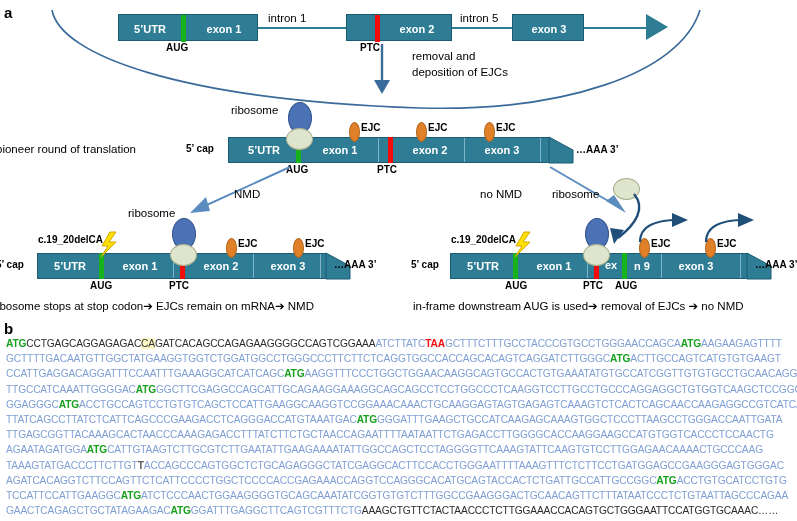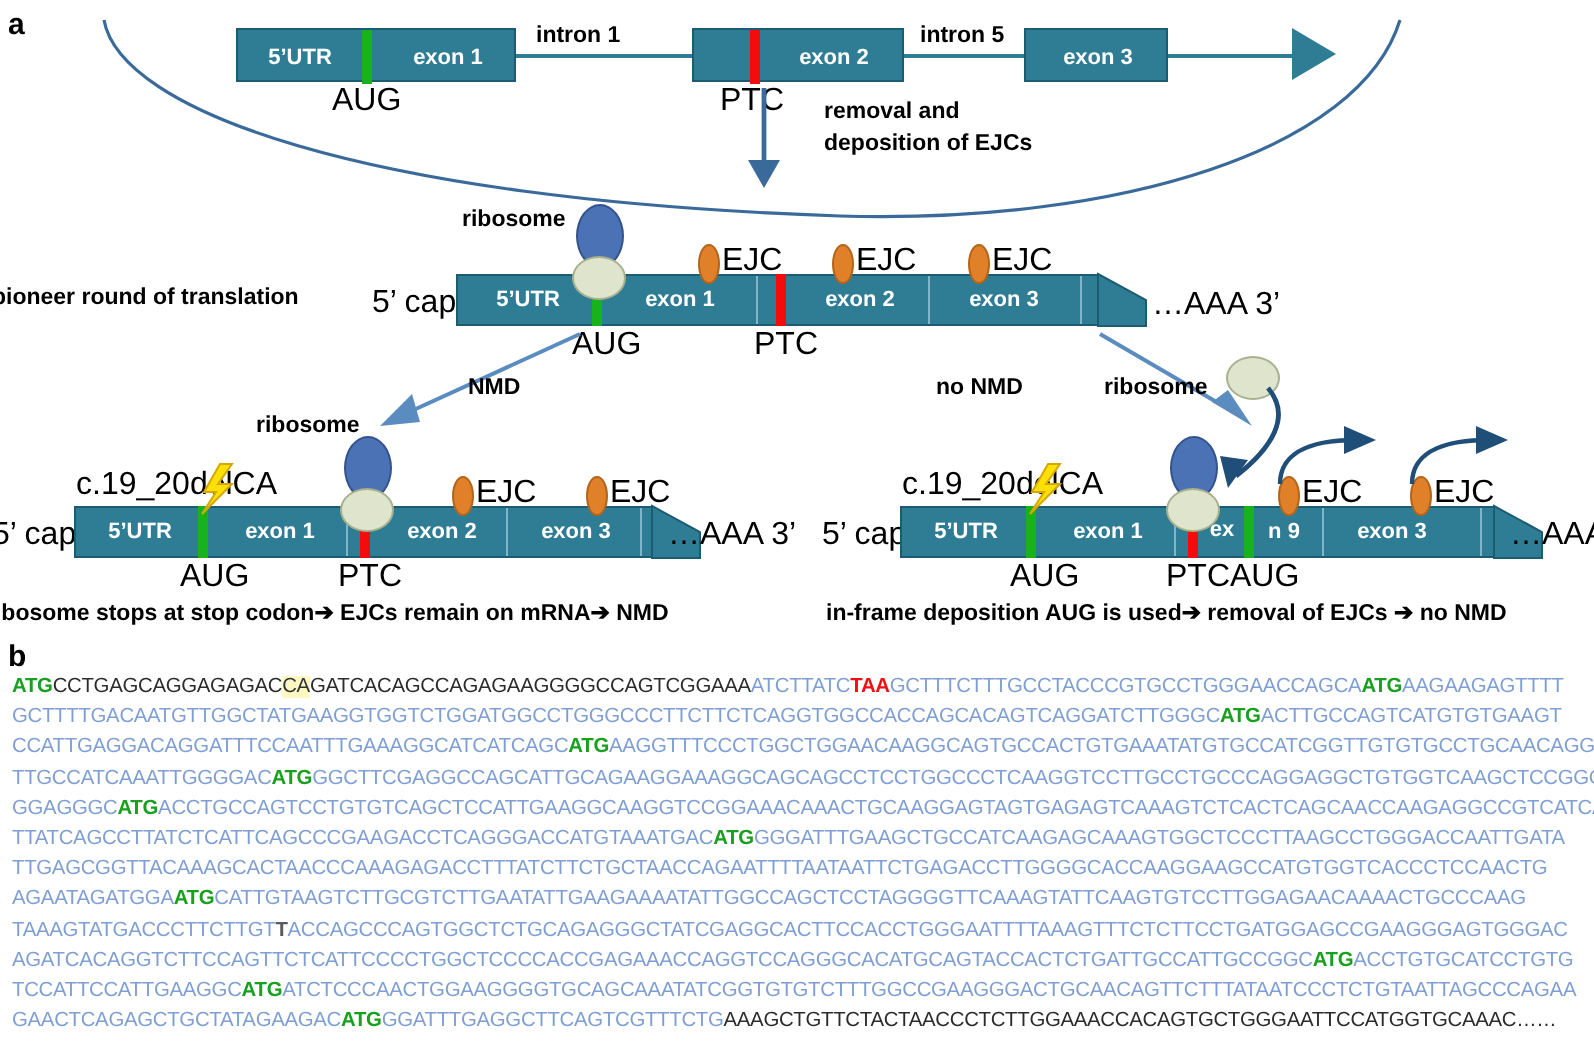--- a/index.html
+++ b/index.html
@@ -6,24 +6,24 @@
   body{
     width:797px;height:521px;position:relative;background:#ffffff;
     font-family:"Liberation Sans", sans-serif;overflow:hidden;
   }
   
   .abs{position:absolute;}
   .panel-letter{
     font-weight:bold;font-size:15px;color:#000;
   }
   .lbl{
-    font-weight:bold;font-size:11.5px;color:#000;white-space:nowrap;
+    font-weight:normal;font-size:11.5px;color:#000;white-space:nowrap;
   }
   .lbl-sm{
-    font-weight:normal;font-size:16px;color:#000;white-space:nowrap;
+    font-weight:bold;font-size:10px;color:#000;white-space:nowrap;
   }
   
   .exon{
     position:absolute;background:#2e7d95;border:1px solid #1b5c73;
     color:#ffffff;font-weight:bold;font-size:11px;
     display:flex;align-items:center;justify-content:center;
     box-sizing:border-box;
   }
   .rna-bar{
     position:absolute;background:#2e7d95;border:1px solid #1b5c73;
@@ -151,21 +151,21 @@
 <svg class="abs" style="left:180px;top:165px;width:120px;height:52px;">
   <line x1="110" y1="2" x2="18" y2="44" stroke="#5b8cbf" stroke-width="2"></line>
   <polygon points="26,32 10,48 30,46" fill="#5b8cbf"></polygon>
 </svg>
 <div class="lbl abs" style="left:234px;top:188px;">NMD</div>
 
 <svg class="abs" style="left:540px;top:165px;width:110px;height:52px;">
   <line x1="10" y1="2" x2="82" y2="44" stroke="#5b8cbf" stroke-width="2"></line>
   <polygon points="66,36 86,48 74,30" fill="#5b8cbf"></polygon>
 </svg>
-<div class="lbl abs" style="left:468px;top:188px;">no NMD</div>
+<div class="lbl abs" style="left:480px;top:188px;">no NMD</div>
 
 <div class="lbl abs" style="left:128px;top:207px;">ribosome</div>
 <div class="lbl-sm abs" style="left:38px;top:234px;">c.19_20delCA</div>
 <div class="lbl-sm abs" style="left:-4px;top:259px;">5’ cap</div>
 
 <div class="rna-bar" style="left:37px;top:253px;width:290px;height:26px;"></div>
 <svg class="abs" style="left:326px;top:253px;width:26px;height:26px;">
   <polygon points="0,0 24,13 24,26 0,26" fill="#2e7d95" stroke="#1b5c73" stroke-width="1"></polygon>
 </svg>
 <div class="seg-label" style="left:37px;top:253px;width:66px;height:26px;">5’UTR</div>
@@ -242,17 +242,17 @@
 
 <svg class="abs" style="left:634px;top:212px;width:60px;height:34px;">
   <path d="M 6 30 C 6 12 26 8 44 8" fill="none" stroke="#1f4e79" stroke-width="2.2"></path>
   <polygon points="38,1 54,8 38,15" fill="#1f4e79"></polygon>
 </svg>
 <svg class="abs" style="left:700px;top:212px;width:60px;height:34px;">
   <path d="M 6 30 C 6 12 26 8 44 8" fill="none" stroke="#1f4e79" stroke-width="2.2"></path>
   <polygon points="38,1 54,8 38,15" fill="#1f4e79"></polygon>
 </svg>
 
-<div class="lbl abs" style="left:413px;top:299px;">in-frame deposition AUG is used➔ removal of EJCs ➔ no NMD</div>
+<div class="lbl abs" style="left:413px;top:299px;">in-frame downstream AUG is used➔ removal of EJCs ➔ no NMD</div>
 
 <div class="abs panel-letter" style="left:4px;top:320px;">b</div>
 
 <div id="seq-block"><span class="ln"><span class="atg">ATG</span><span class="blk">CCTGAGCAGGAGAGAC</span><span class="hl">CA</span><span class="blk">GATCACAGCCAGAGAAGGGGCCAGTCGGAAA</span><span>ATCTTATC</span><span class="stop">TAA</span><span>GCTTTCTTTGCCTACCCGTGCCTGGGAACCAGCA</span><span class="atg">ATG</span><span>AAGAAGAGTTTT</span></span><span class="ln"><span>GCTTTTGACAATGTTGGCTATGAAGGTGGTCTGGATGGCCTGGGCCCTTCTTCTCAGGTGGCCACCAGCACAGTCAGGATCTTGGGC</span><span class="atg">ATG</span><span>ACTTGCCAGTCATGTGTGAAGT</span></span><span class="ln"><span>CCATTGAGGACAGGATTTCCAATTTGAAAGGCATCATCAGC</span><span class="atg">ATG</span><span>AAGGTTTCCCTGGCTGGAACAAGGCAGTGCCACTGTGAAATATGTGCCATCGGTTGTGTGCCTGCAACAGGT</span></span><span class="ln"><span>TTGCCATCAAATTGGGGAC</span><span class="atg">ATG</span><span>GGCTTCGAGGCCAGCATTGCAGAAGGAAAGGCAGCAGCCTCCTGGCCCTCAAGGTCCTTGCCTGCCCAGGAGGCTGTGGTCAAGCTCCGGGT</span></span><span class="ln"><span>GGAGGGC</span><span class="atg">ATG</span><span>ACCTGCCAGTCCTGTGTCAGCTCCATTGAAGGCAAGGTCCGGAAACAAACTGCAAGGAGTAGTGAGAGTCAAAGTCTCACTCAGCAACCAAGAGGCCGTCATCAC</span></span><span class="ln"><span>TTATCAGCCTTATCTCATTCAGCCCGAAGACCTCAGGGACCATGTAAATGAC</span><span class="atg">ATG</span><span>GGGATTTGAAGCTGCCATCAAGAGCAAAGTGGCTCCCTTAAGCCTGGGACCAATTGATA</span></span><span class="ln"><span>TTGAGCGGTTACAAAGCACTAACCCAAAGAGACCTTTATCTTCTGCTAACCAGAATTTTAATAATTCTGAGACCTTGGGGCACCAAGGAAGCCATGTGGTCACCCTCCAACTG</span></span><span class="ln"><span>AGAATAGATGGA</span><span class="atg">ATG</span><span>CATTGTAAGTCTTGCGTCTTGAATATTGAAGAAAATATTGGCCAGCTCCTAGGGGTTCAAAGTATTCAAGTGTCCTTGGAGAACAAAACTGCCCAAG</span></span><span class="ln"><span>TAAAGTATGACCCTTCTTGT</span><span class="gry">T</span><span>ACCAGCCCAGTGGCTCTGCAGAGGGCTATCGAGGCACTTCCACCTGGGAATTTTAAAGTTTCTCTTCCTGATGGAGCCGAAGGGAGTGGGAC</span></span><span class="ln"><span>AGATCACAGGTCTTCCAGTTCTCATTCCCCTGGCTCCCCACCGAGAAACCAGGTCCAGGGCACATGCAGTACCACTCTGATTGCCATTGCCGGC</span><span class="atg">ATG</span><span>ACCTGTGCATCCTGTG</span></span><span class="ln"><span>TCCATTCCATTGAAGGC</span><span class="atg">ATG</span><span>ATCTCCCAACTGGAAGGGGTGCAGCAAATATCGGTGTGTCTTTGGCCGAAGGGACTGCAACAGTTCTTTATAATCCCTCTGTAATTAGCCCAGAA</span></span><span class="ln"><span>GAACTCAGAGCTGCTATAGAAGAC</span><span class="atg">ATG</span><span>GGATTTGAGGCTTCAGTCGTTTCTG</span><span class="blk">AAAGCTGTTCTACTAACCCTCTTGGAAACCACAGTGCTGGGAATTCCATGGTGCAAAC……</span></span></div>
 
 </body></html>

